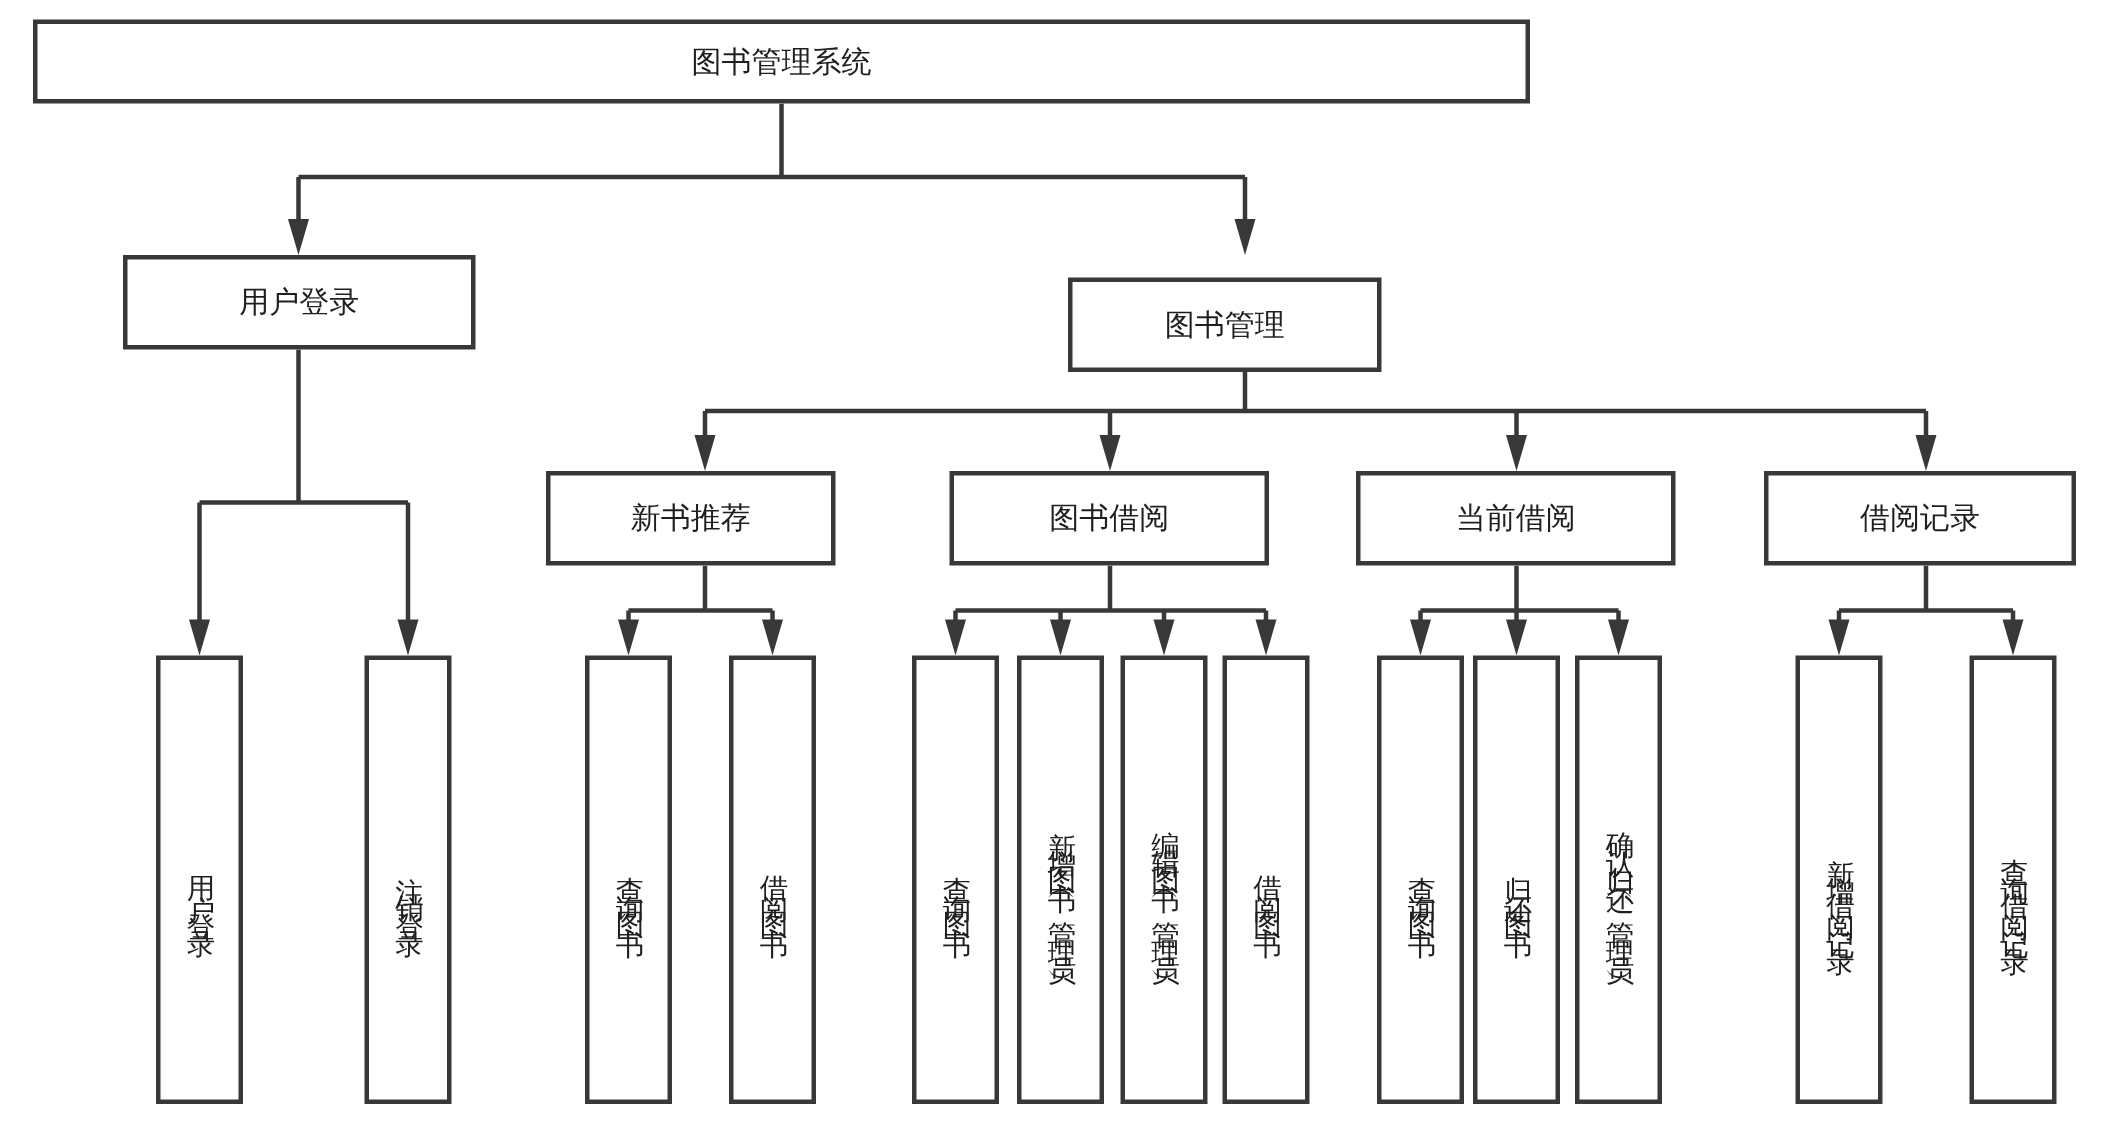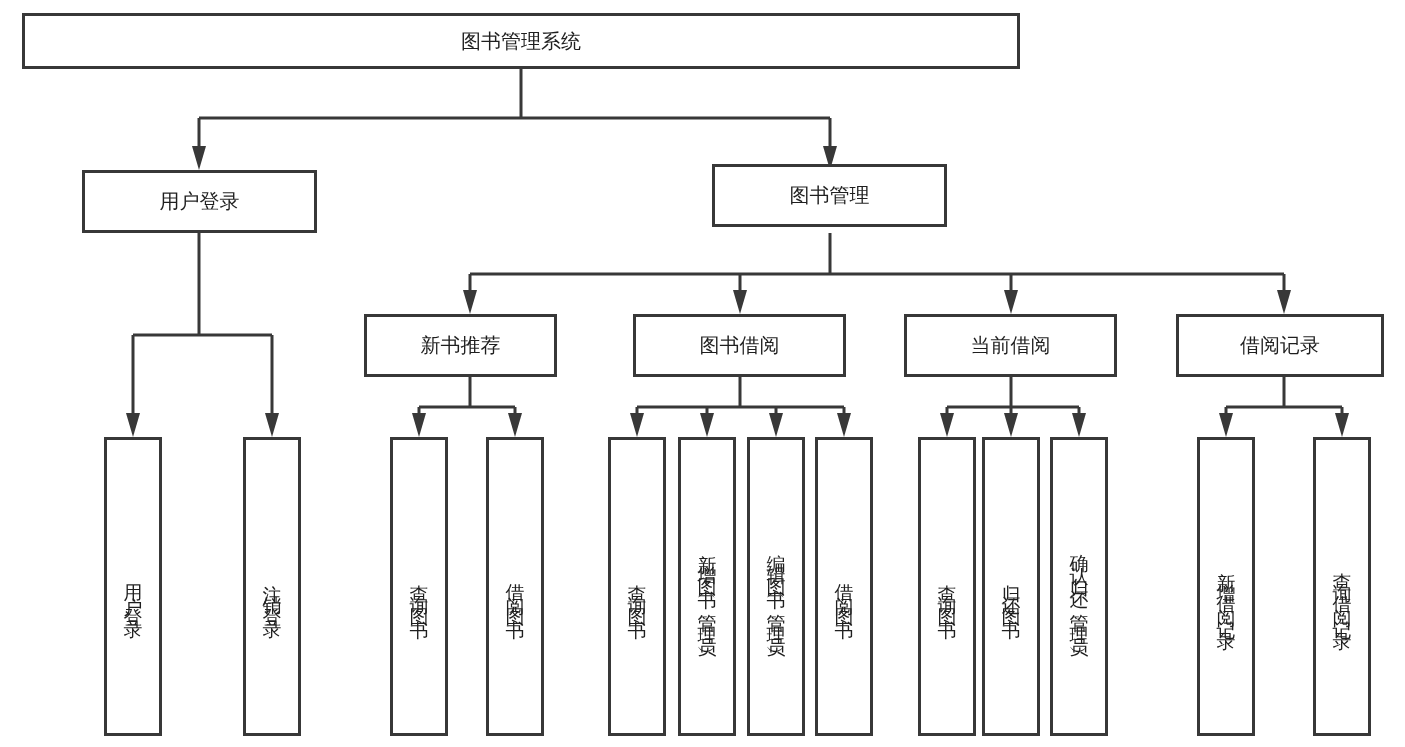--- a/index.html
+++ b/index.html
@@ -66,21 +66,21 @@
     <polygon class="arrowhead" points="1335,413 1349,413 1342,437"></polygon>
   </svg>
 
   <div class="node h" style="left:22px;top:13px;width:998px;height:56px">
     <span class="label">图书管理系统</span>
   </div>
 
   <div class="node h" style="left:82px;top:170px;width:235px;height:63px">
     <span class="label">用户登录</span>
   </div>
-  <div class="node h" style="left:712px;top:164px;width:235px;height:63px">
+  <div class="node h" style="left:712px;top:185px;width:209px;height:63px">
     <span class="label">图书管理</span>
   </div>
 
   <div class="node h" style="left:364px;top:314px;width:193px;height:63px">
     <span class="label">新书推荐</span>
   </div>
   <div class="node h" style="left:904px;top:314px;width:213px;height:63px">
     <span class="label">当前借阅</span>
   </div>
   <div class="node h" style="left:633px;top:314px;width:213px;height:63px">

